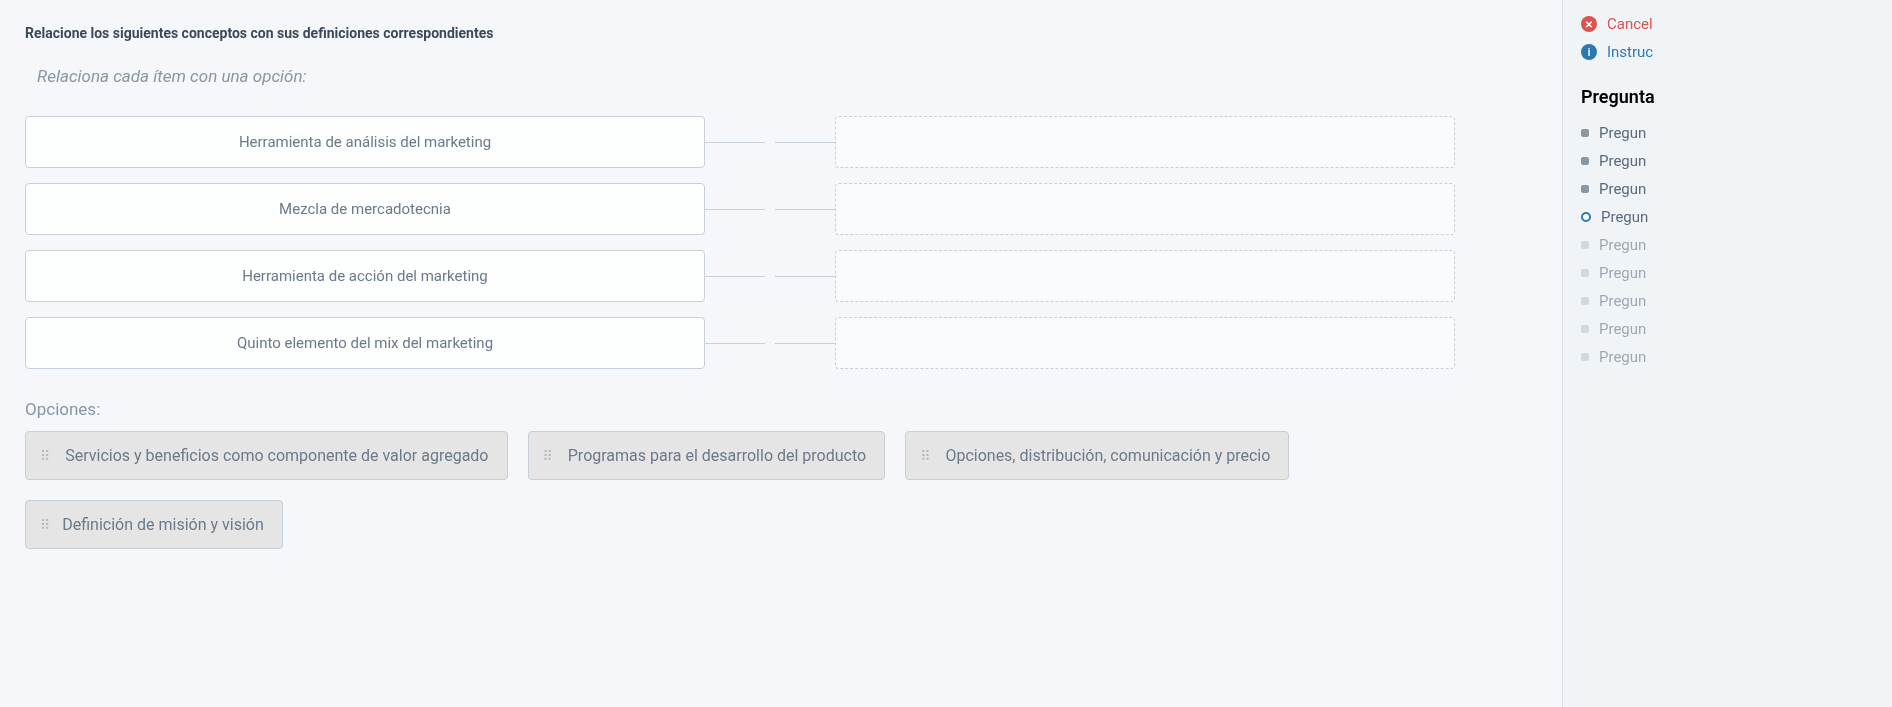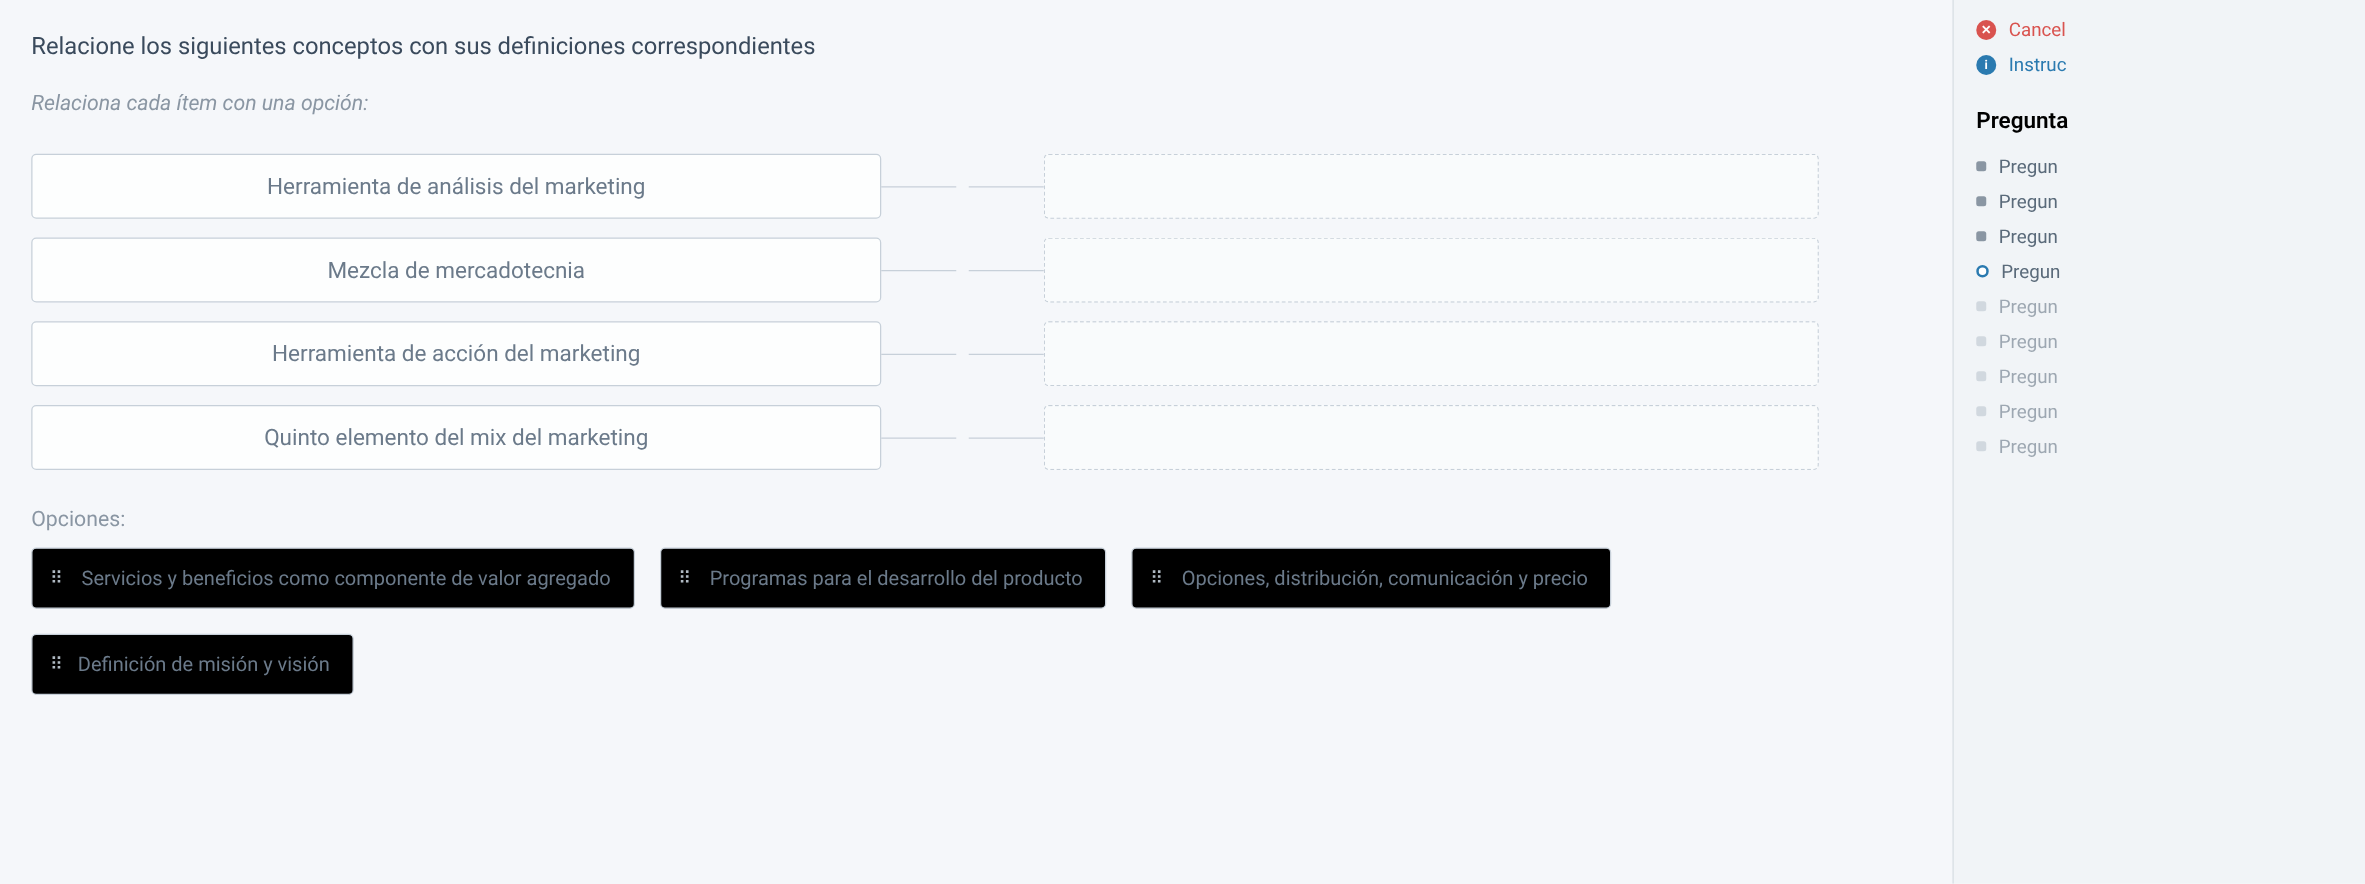--- a/index.html
+++ b/index.html
@@ -10,51 +10,52 @@
       width: 1892px;
       height: 707px;
       overflow: hidden;
       display: flex;
     }
     .main {
       flex: 1;
       padding: 25px 20px 20px 25px;
     }
     .question-text {
-      font-size: 19px;
+      font-size: 14px;
       color: #3a4a5c;
       margin-bottom: 25px;
-      font-weight: 400;
+      font-weight: 700;
     }
     .subinstruction {
       font-size: 17px;
       font-style: italic;
       color: #8a96a3;
       margin-bottom: 30px;
+      margin-left: 12px;
     }
     .match-area {
       display: flex;
       flex-direction: column;
       gap: 15px;
       margin-bottom: 30px;
     }
     .match-row {
       display: flex;
       align-items: center;
     }
     .item-box {
       width: 680px;
       height: 52px;
       border: 1px solid #c7d0d9;
       border-radius: 4px;
       background: #fdfefe;
       display: flex;
       align-items: center;
       justify-content: center;
-      font-size: 18px;
+      font-size: 15px;
       color: #6b7a8a;
     }
     .connector {
       width: 130px;
       height: 1px;
       position: relative;
     }
     .connector::before,
     .connector::after {
       content: "";
@@ -87,21 +88,21 @@
       margin-bottom: 12px;
     }
     .options-pool {
       display: flex;
       flex-wrap: wrap;
       gap: 20px;
     }
     .option-chip {
       border: 1px solid #c7d0d9;
       border-radius: 4px;
-      background: #000000;
+      background: #e5e5e5;
       padding: 14px 18px 14px 14px;
       display: flex;
       align-items: center;
       gap: 14px;
       font-size: 16px;
       color: #6b7a8a;
       cursor: grab;
     }
     .drag-handle {
       color: #b0bac3;

